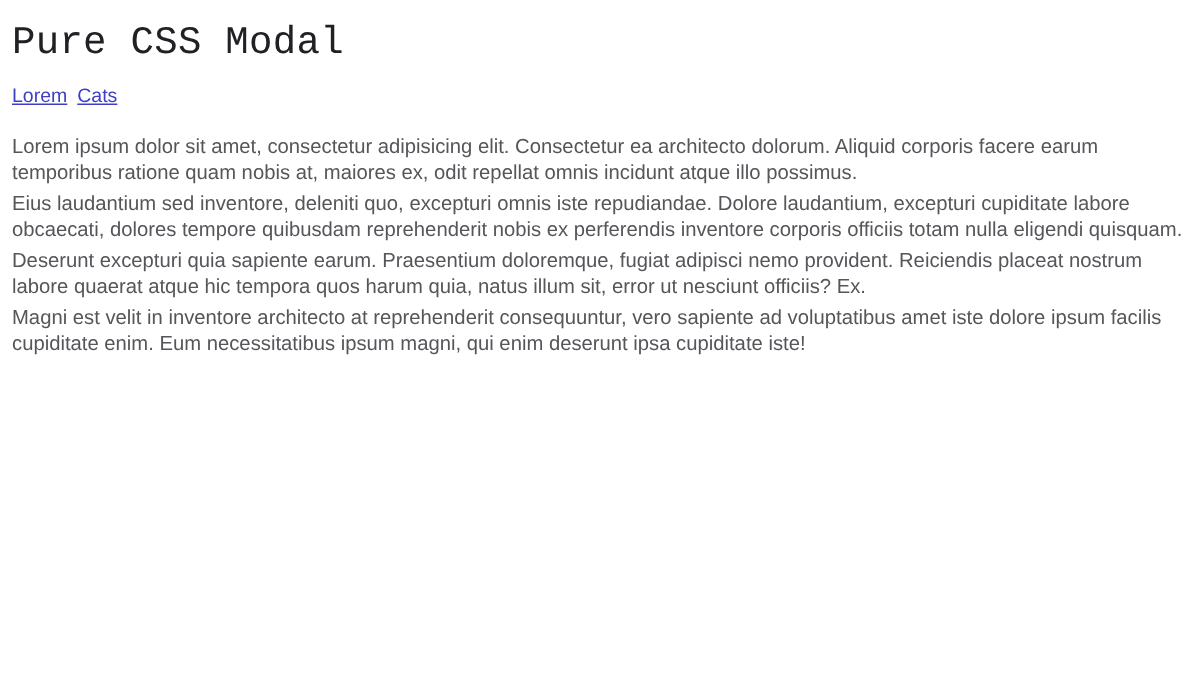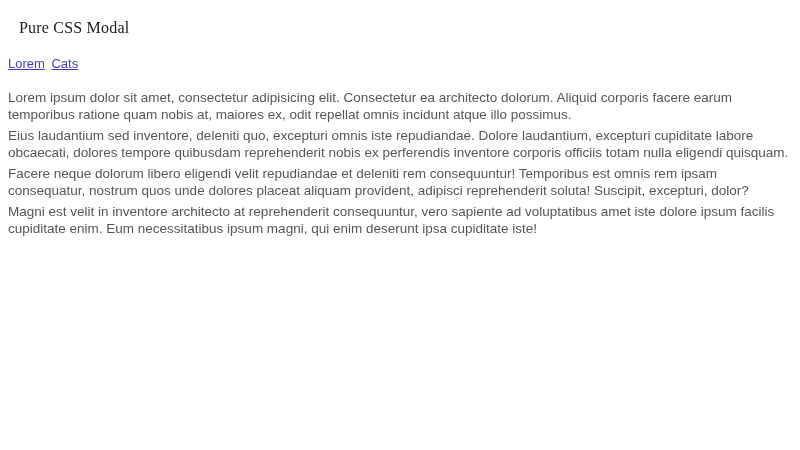--- a/index.html
+++ b/index.html
@@ -9,27 +9,27 @@
       margin: 0;
       padding: 0;
       overflow: hidden;
     }
     body {
       background: var(--background, #ffffff);
       font-family: "Liberation Sans", sans-serif;
       padding: 8px;
     }
     h1.page-title {
-      margin: 7px 0 0 11px;
-      font-size: 16px;
+      margin: 7px 0 0 0;
+      font-size: 26px;
       line-height: 26px;
       font-weight: 400;
       letter-spacing: 0.2px;
       color: var(--heading, #202124);
-      font-family: Liberation Serif, serif;
+      font-family: Liberation Mono, monospace;
     }
     nav.modal-links {
       margin: 15px 0 0 0;
       font-size: 13px;
       line-height: 15px;
     }
     nav.modal-links a {
       color: var(--link, #3e3ec7);
       text-decoration: underline;
       cursor: pointer;
@@ -53,16 +53,16 @@
   <h1 class="page-title">Pure CSS Modal</h1>
 
   <nav class="modal-links">
     <a href="#">Lorem</a>
     <a href="#">Cats</a>
   </nav>
 
   <section class="body-text">
     <p>Lorem ipsum dolor sit amet, consectetur adipisicing elit. Consectetur ea architecto dolorum. Aliquid corporis facere earum temporibus ratione quam nobis at, maiores ex, odit repellat omnis incidunt atque illo possimus.</p>
     <p>Eius laudantium sed inventore, deleniti quo, excepturi omnis iste repudiandae. Dolore laudantium, excepturi cupiditate labore obcaecati, dolores tempore quibusdam reprehenderit nobis ex perferendis inventore corporis officiis totam nulla eligendi quisquam.</p>
-    <p>Facere neque dolorum libero eligendi velit repudiandae et deleniti rem consequuntur! Temporibus est omnis rem ipsam consequatur, nostrum quos unde dolores placeat aliquam provident, adipisci reprehenderit soluta! Suscipit, excepturi, dolor?</p>
+    <p>Deserunt excepturi quia sapiente earum. Praesentium doloremque, fugiat adipisci nemo provident. Reiciendis placeat nostrum labore quaerat atque hic tempora quos harum quia, natus illum sit, error ut nesciunt officiis? Ex.</p>
     <p>Magni est velit in inventore architecto at reprehenderit consequuntur, vero sapiente ad voluptatibus amet iste dolore ipsum facilis cupiditate enim. Eum necessitatibus ipsum magni, qui enim deserunt ipsa cupiditate iste!</p>
   </section>
 </main>
 
 </body></html>

